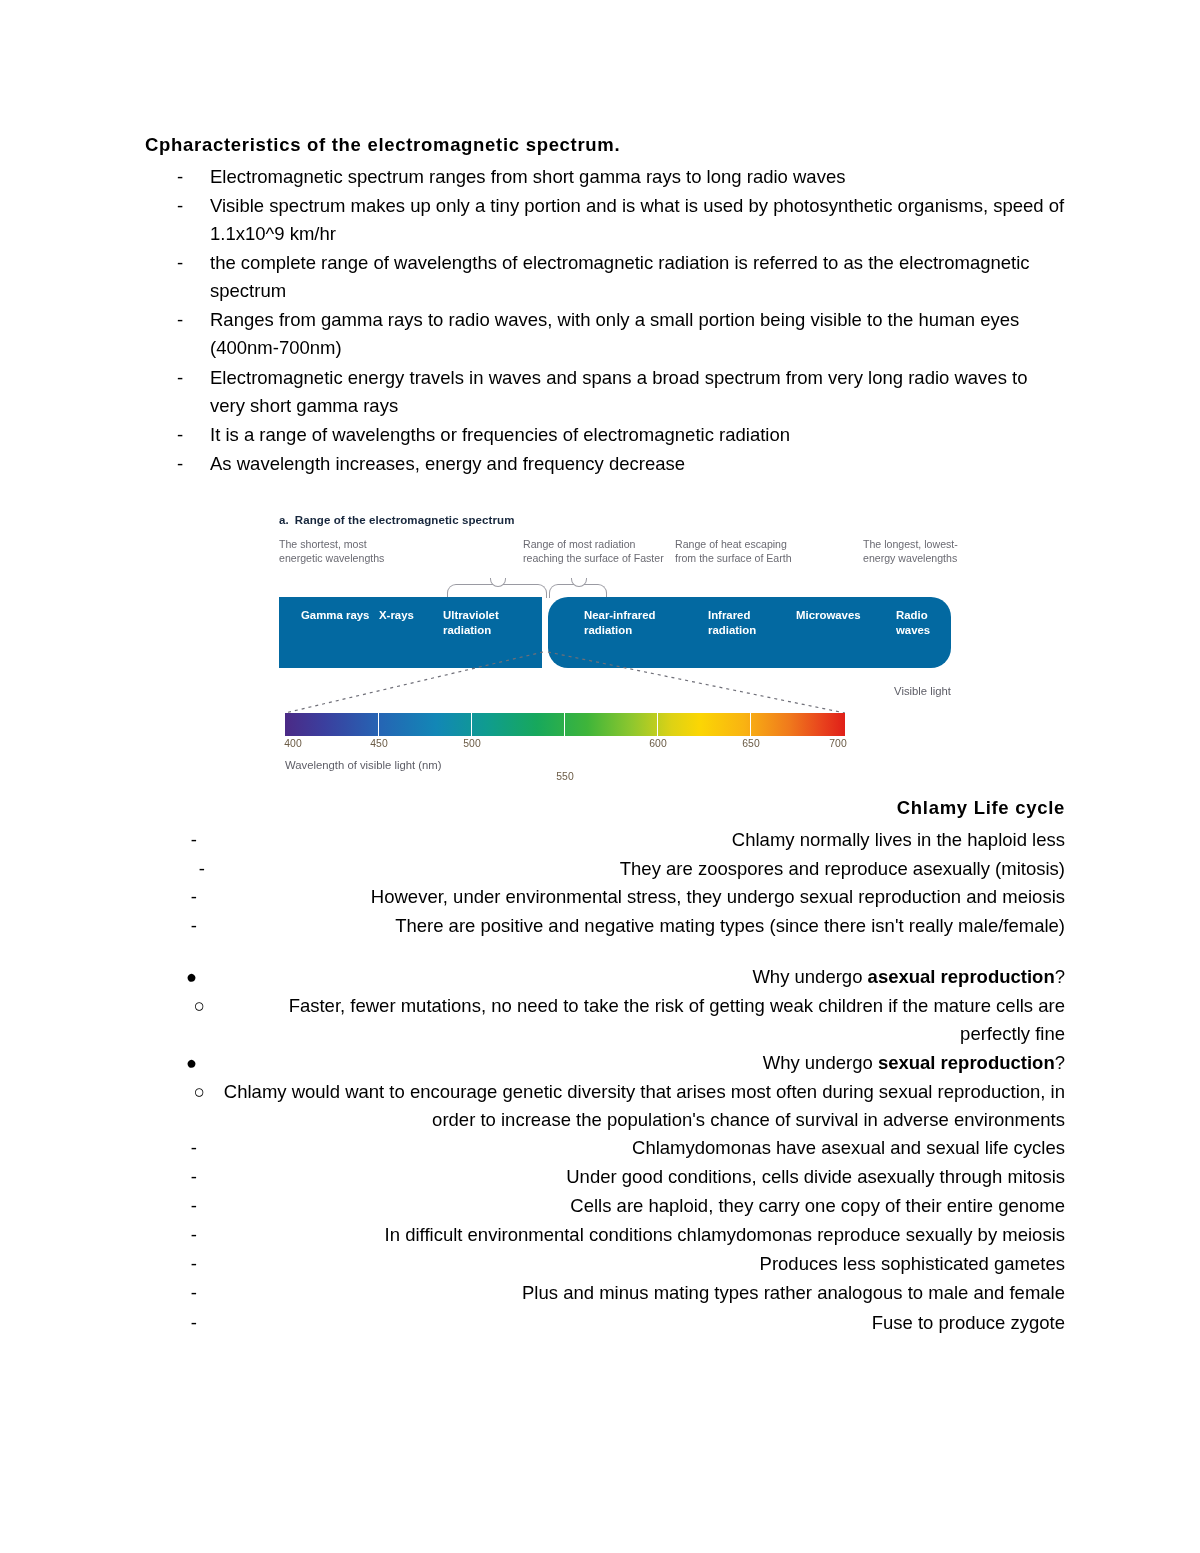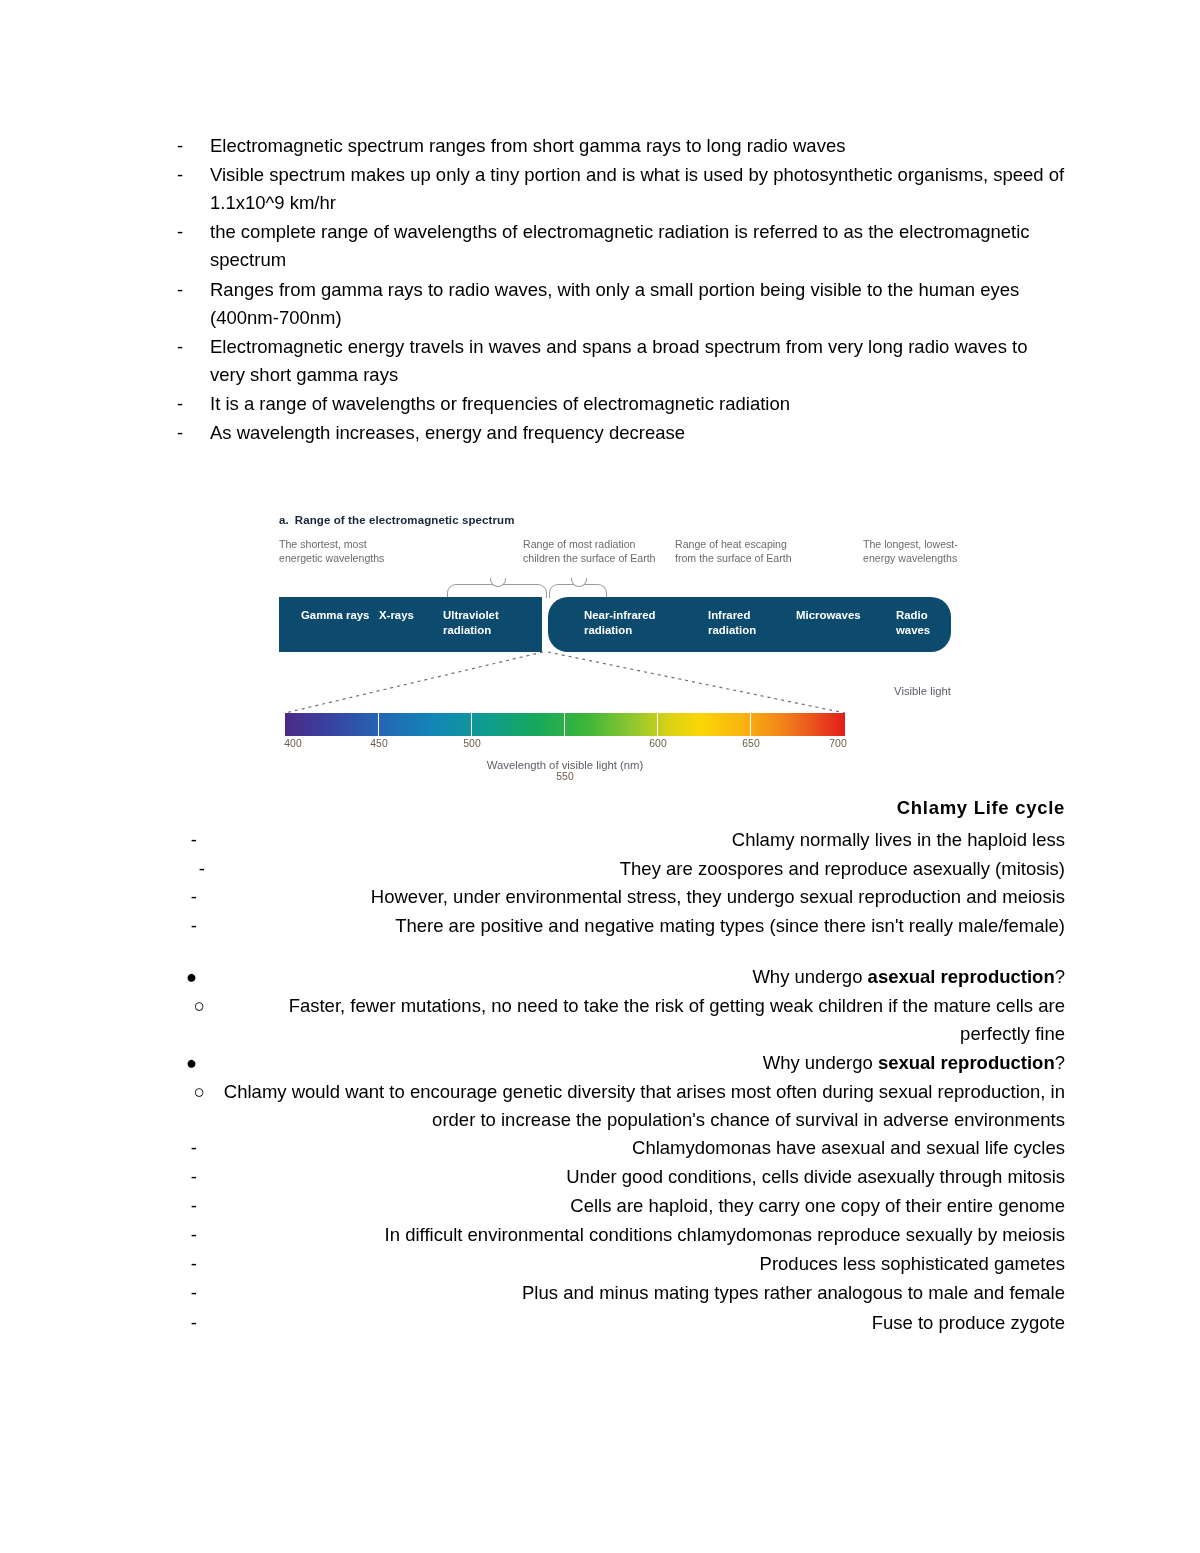--- a/index.html
+++ b/index.html
@@ -143,22 +143,22 @@
     border-bottom-right-radius: 9px;
     background: #fff;
   }
   .brace.b1 { left: 168px; top: 79px; width: 98px; }
   .brace.b2 { left: 270px; top: 79px; width: 56px; }
 
   
   .em-bar {
     position: absolute;
     top: 92px;
-    height: 55px;
-    background: #0c4a6e;
+    height: 71px;
+    background: #0369a1;
   }
   .em-bar.left  { left: 0px;   width: 263px; }
   .em-bar.right { left: 269px; width: 403px; border-radius: 20px; }
   .em-band {
     position: absolute;
     color: #ffffff;
     font-size: 11.4px;
     font-weight: bold;
     line-height: 1.3;
     top: 11px;
@@ -211,32 +211,32 @@
     font-size: 10.4px;
     color: #6b5b45;
     transform: translateX(-50%);
     white-space: nowrap;
   }
   .vis-axis-title {
     position: absolute;
     left: 6px;
     top: 254px;
     width: 560px;
-    text-align: center;
     font-size: 11.3px;
     color: #5d5d66;
   }
 </style>
 </head>
 <body>
 
 <div class="page">
 
   <div class="content">
 
+    <div class="doc-heading">Cpharacteristics of the electromagnetic spectrum.</div>
 
     <ul class="lvl1">
       <li>
         <span class="marker">-</span>
         <span>Electromagnetic spectrum ranges from short gamma rays to long radio waves</span>
       </li>
       <li>
         <span class="marker">-</span>
         <span>Visible spectrum makes up only a tiny portion and is what is used by photosynthetic organisms, speed of 1.1x10^9 km/hr</span>
       </li>
@@ -263,21 +263,21 @@
     </ul>
   </div>
 
   <div class="figure">
 
     <div class="fig-title">
       <span class="lead">a.</span><span>Range of the electromagnetic spectrum</span>
     </div>
 
     <div class="fig-note n1">The shortest, most energetic wavelengths</div>
-    <div class="fig-note n2">Range of most radiation children the surface of Earth</div>
+    <div class="fig-note n2">Range of most radiation reaching the surface of Faster</div>
     <div class="fig-note n3">Range of heat escaping from the surface of Earth</div>
     <div class="fig-note n4">The longest, lowest-energy wavelengths</div>
 
     <div class="brace b1"></div>
     <div class="brace b2"></div>
 
     <div class="em-bar left">
       <div class="em-band" style="left:22px;  width:70px;">Gamma rays</div>
       <div class="em-band" style="left:100px; width:60px;">X-rays</div>
       <div class="em-band" style="left:164px; width:92px;">Ultraviolet radiation</div>

